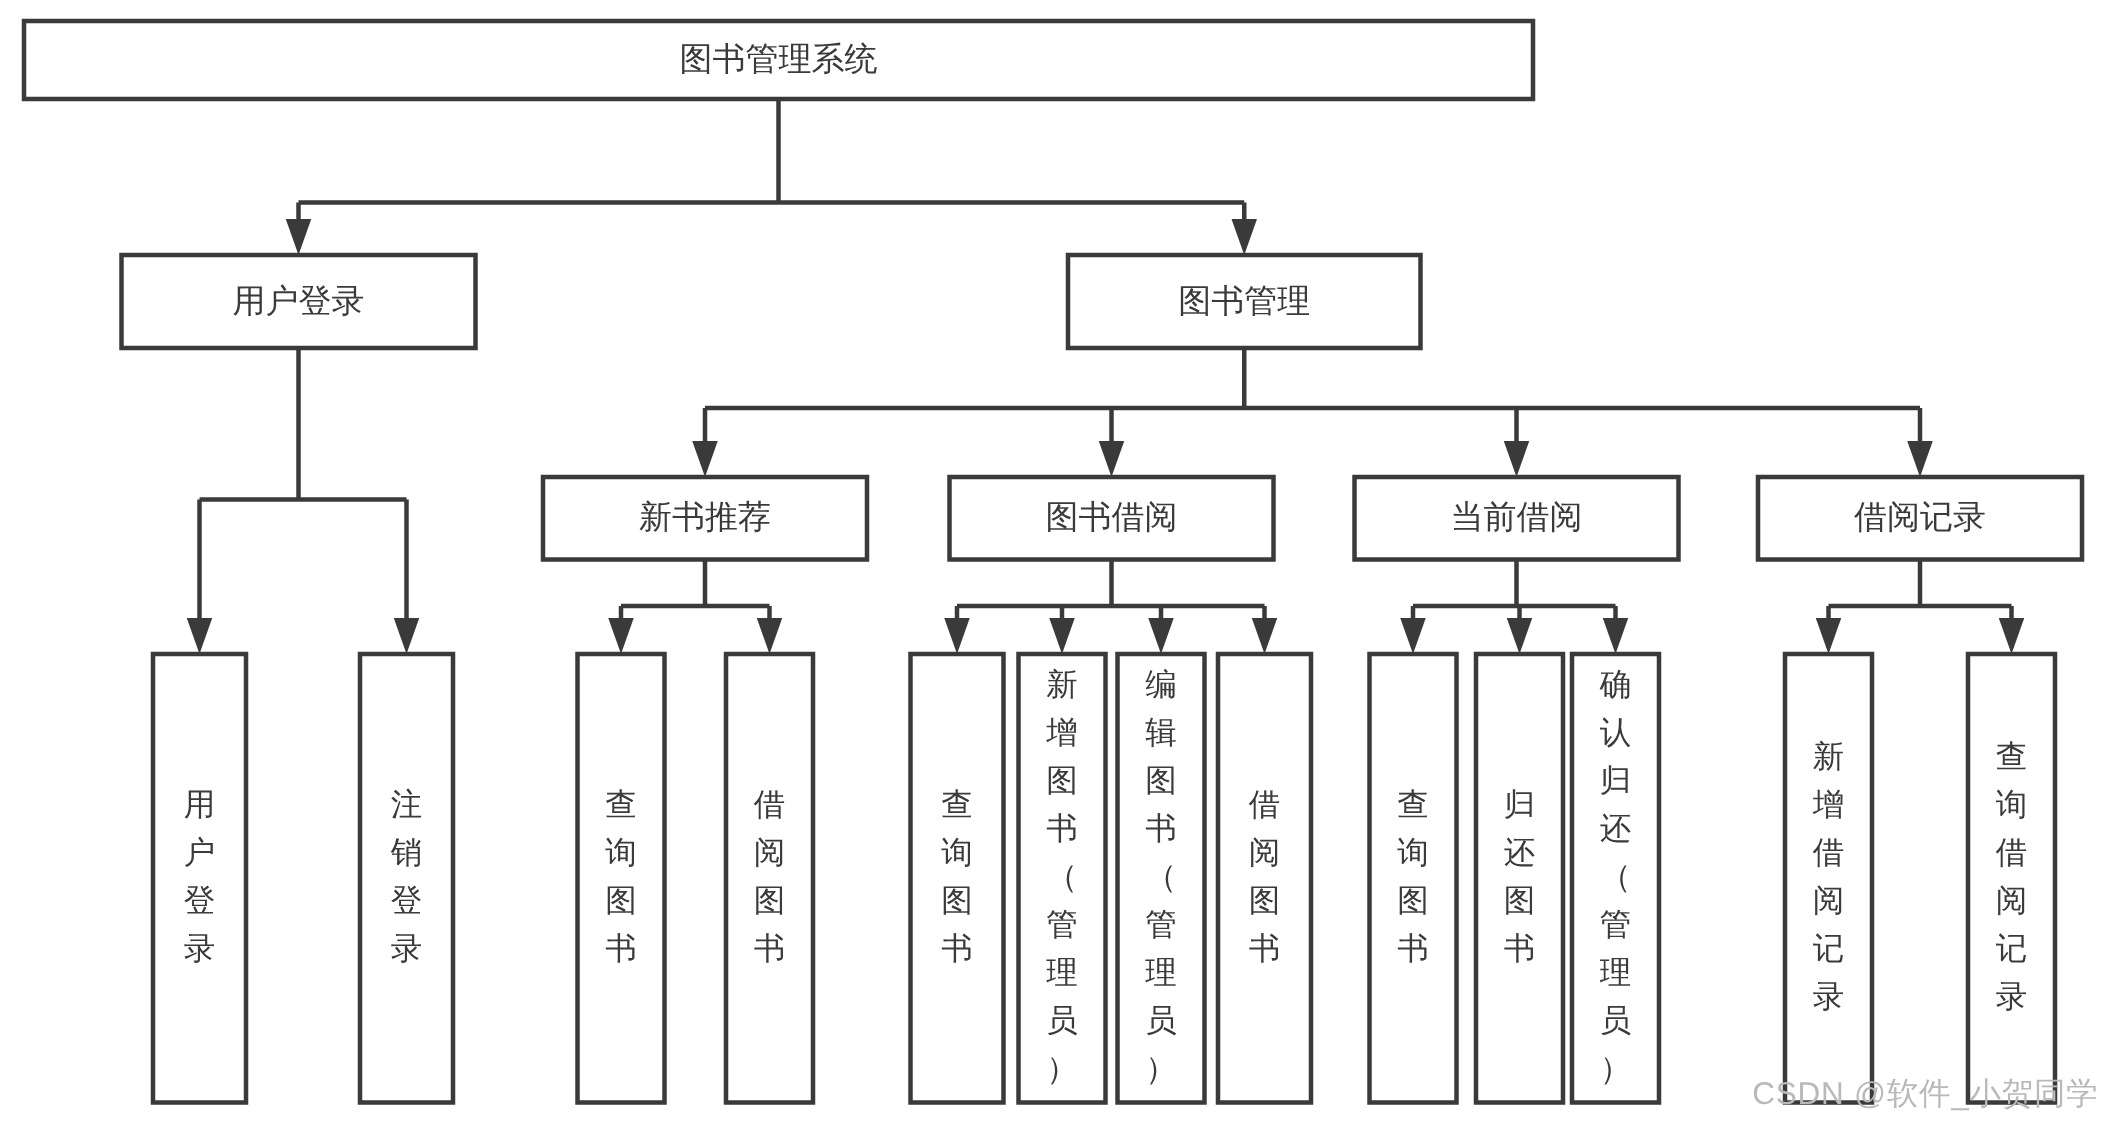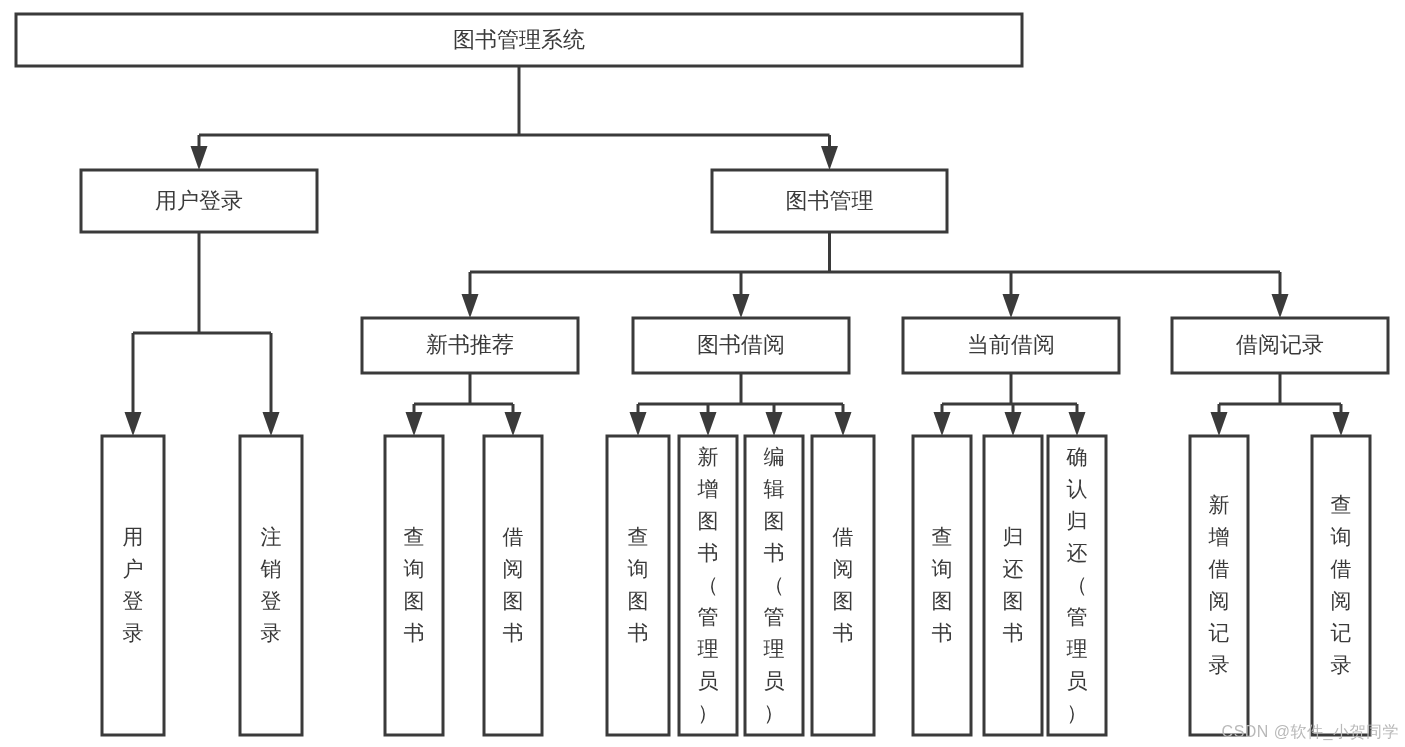--- a/index.html
+++ b/index.html
@@ -50,21 +50,21 @@
     dominant-baseline: middle;
   }
   text.node-label.vertical {
     font-size: 21px;
   }
   .watermark {
     position: absolute;
     right: 6px;
     bottom: 4px;
     font-family: "Liberation Sans", "DejaVu Sans", sans-serif;
-    font-size: 16px;
+    font-size: 21px;
     color: #b9b9b9;
     white-space: nowrap;
     letter-spacing: 0.5px;
     user-select: none;
   }
 </style>
 </head>
 <body>
 
 <div id="diagram-root">

